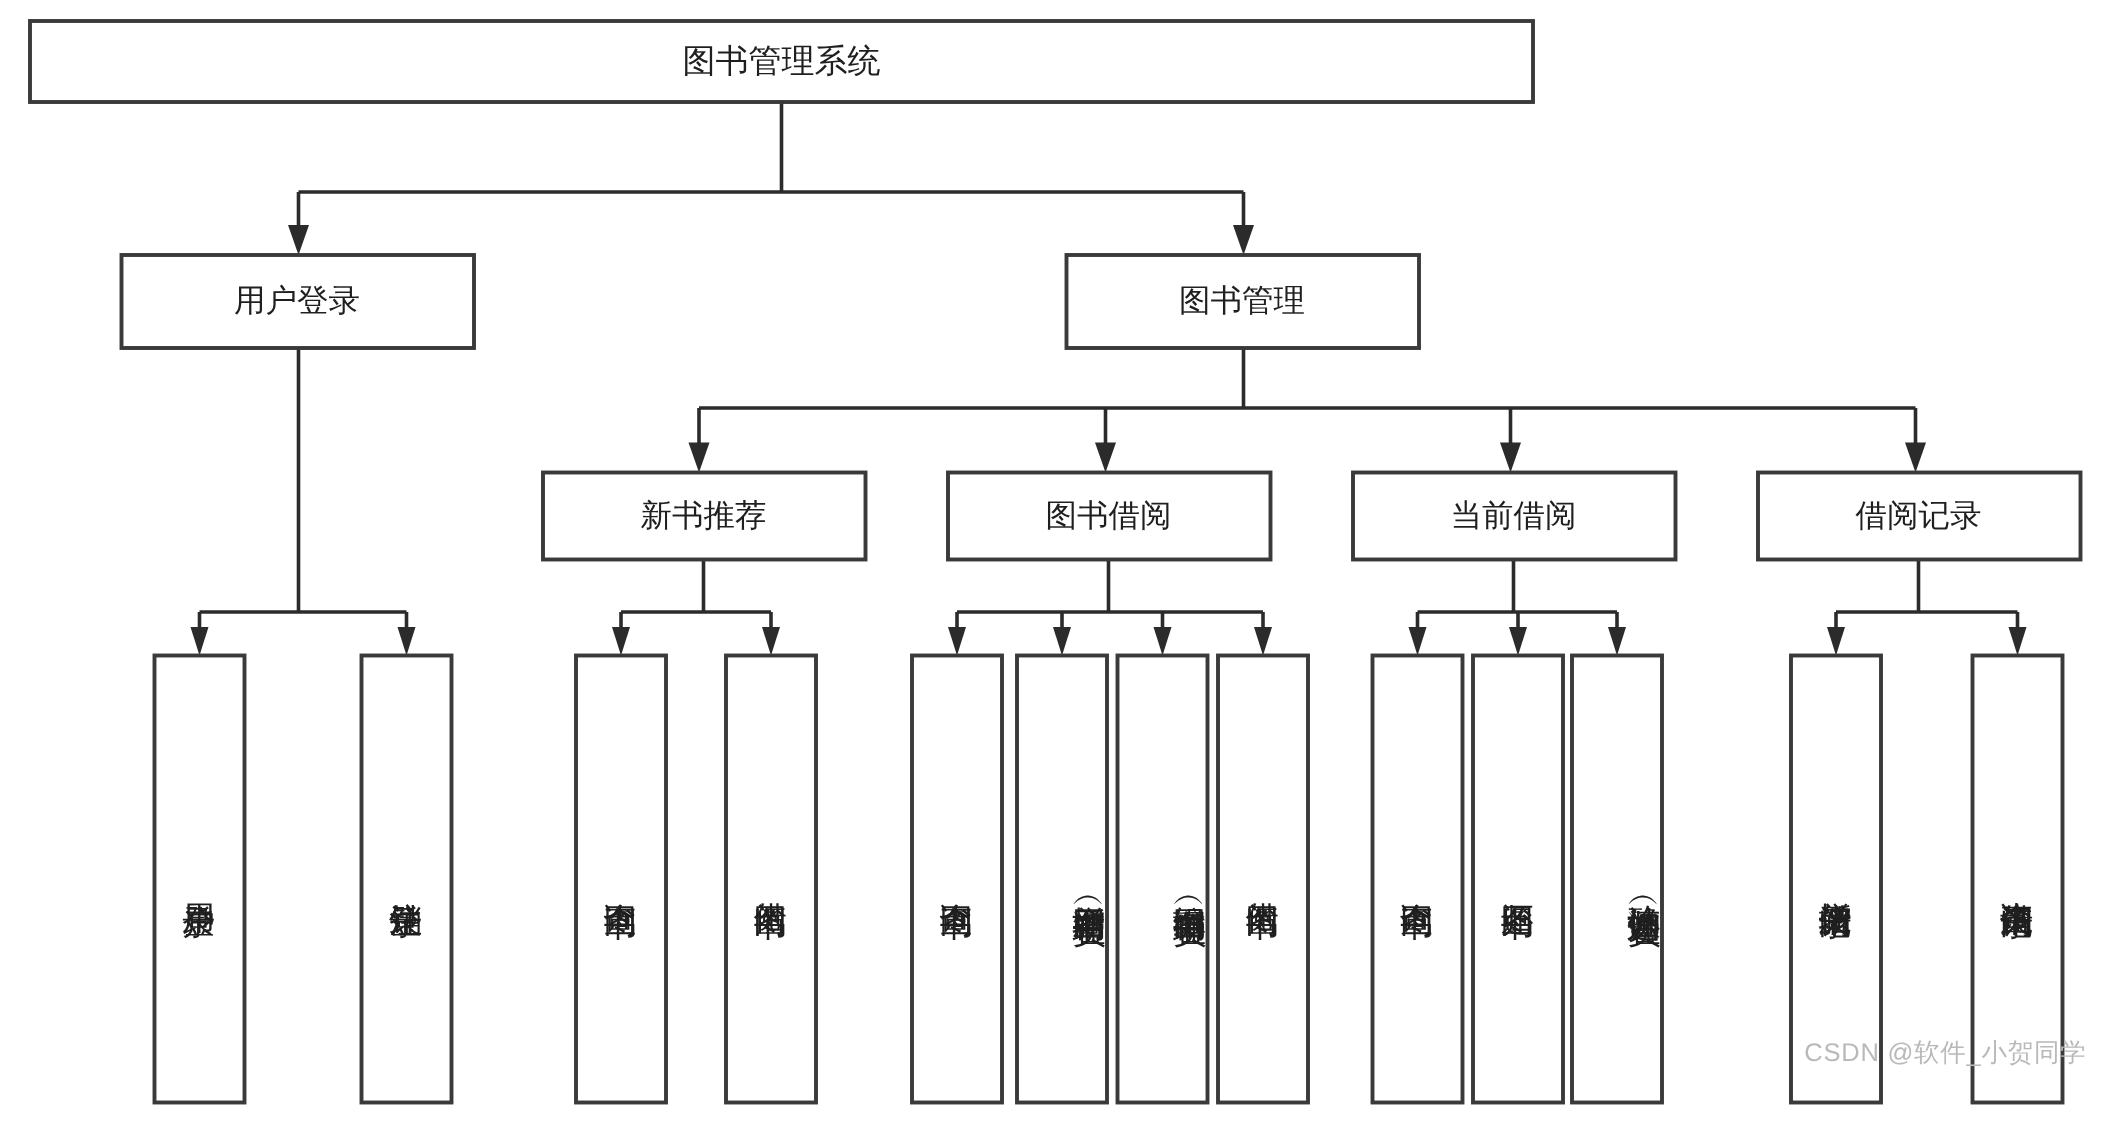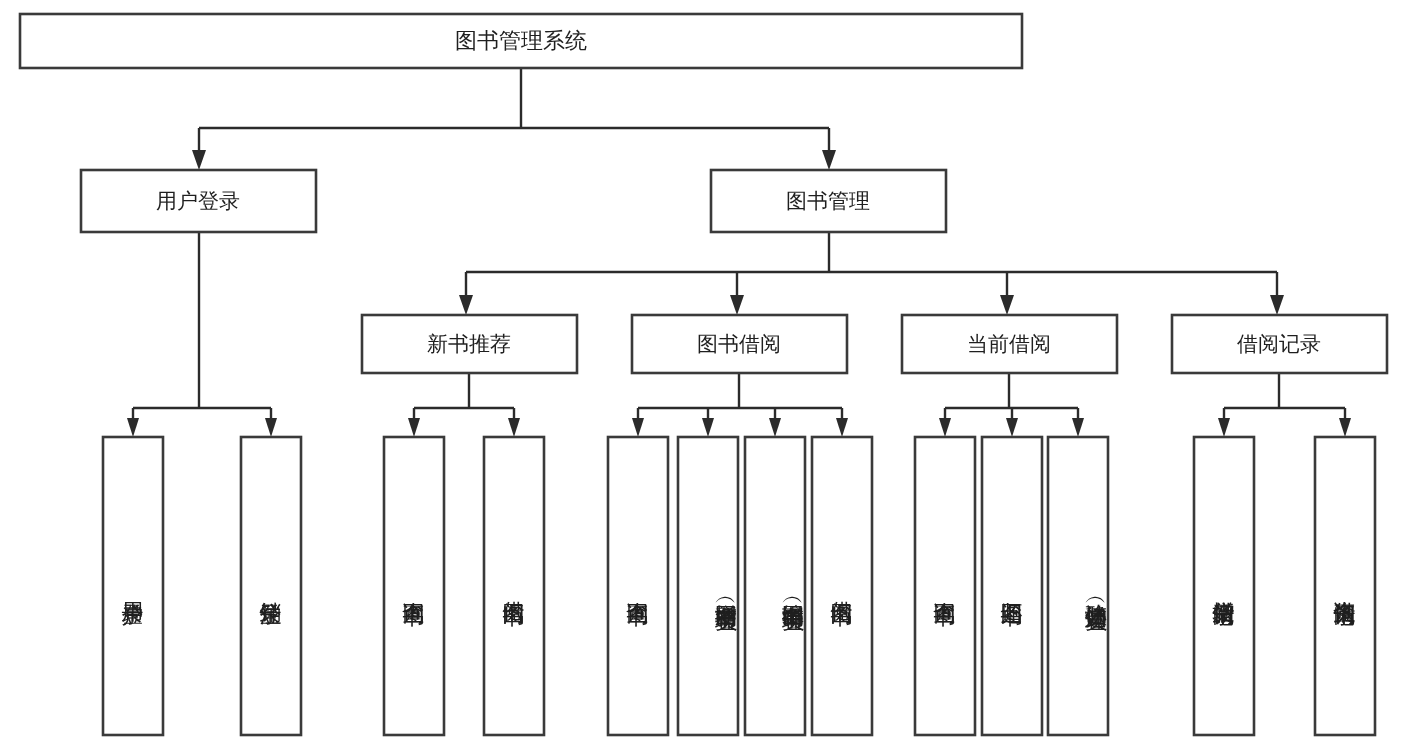--- a/index.html
+++ b/index.html
@@ -203,13 +203,14 @@
   <div class="leaf-label" style="left:745px;top:445px;width:60px;height:290px;">编辑图书（管理员）</div>
   <div class="leaf-label center" style="left:812px;top:437px;width:60px;height:298px;">借阅图书</div>
 
   <div class="leaf-label center" style="left:915px;top:437px;width:60px;height:298px;">查询图书</div>
   <div class="leaf-label center" style="left:982px;top:437px;width:60px;height:298px;">归还图书</div>
   <div class="leaf-label" style="left:1048px;top:445px;width:60px;height:290px;">确认归还（管理员）</div>
 
   <div class="leaf-label center" style="left:1194px;top:437px;width:60px;height:298px;">新增借阅记录</div>
   <div class="leaf-label center" style="left:1315px;top:437px;width:60px;height:298px;">查询借阅记录</div>
 
+  <div id="watermark">CSDN @软件_小贺同学</div>
 </div>
 
 </body></html>

